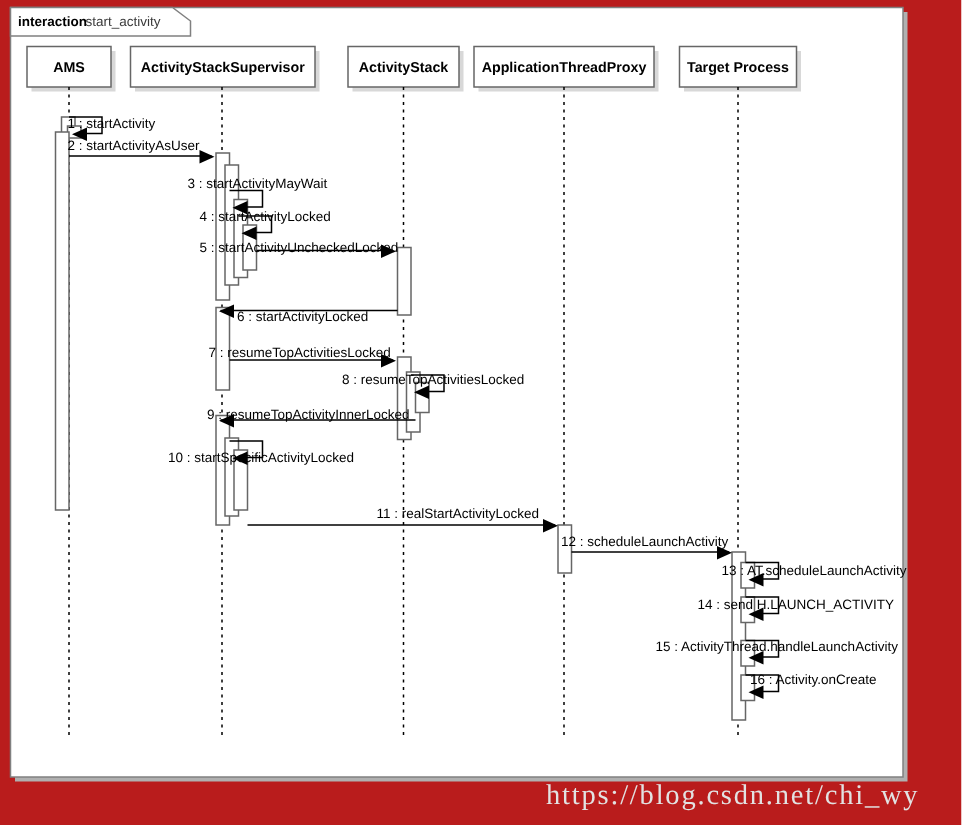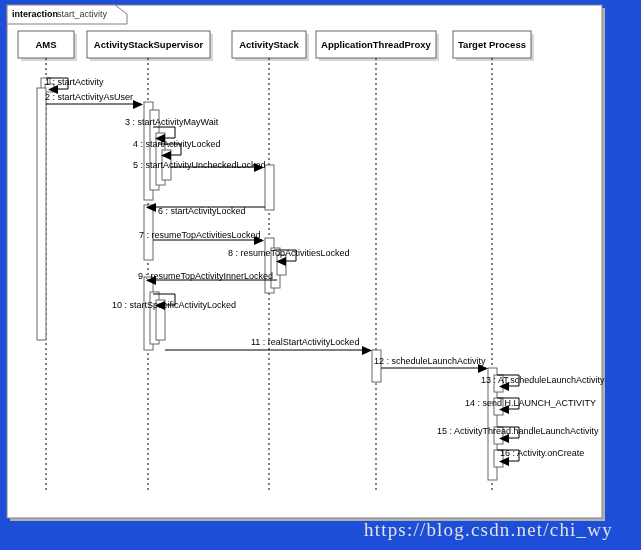--- a/index.html
+++ b/index.html
@@ -10,21 +10,21 @@
   body {
     width: 641px;
     height: 550px;
     font-family: "Liberation Sans", sans-serif;
     overflow: hidden;
   }
   #stage {
     position: relative;
     width: 641px;
     height: 550px;
-    background: #1d4ed8;
+    background: #b91c1c;
   }
   svg#diagram {
     position: absolute;
     left: 0;
     top: 0;
     width: 641px;
     height: 550px;
     shape-rendering: geometricPrecision;
   }
   .frame-rect {

